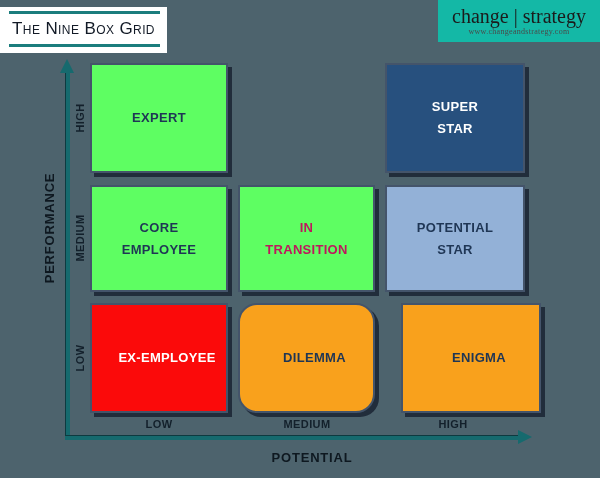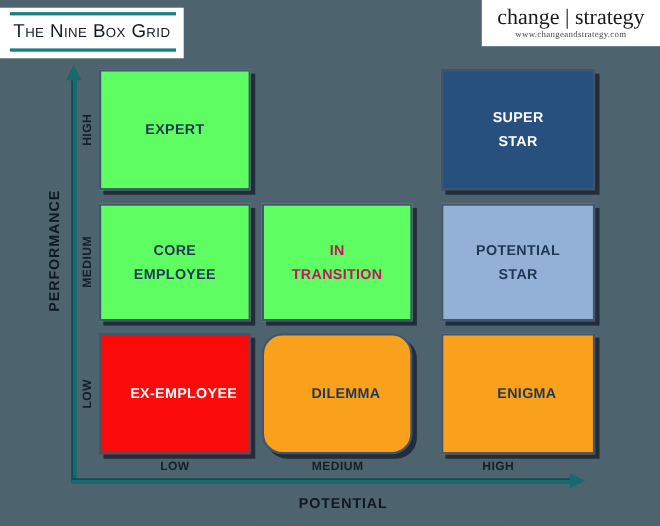--- a/index.html
+++ b/index.html
@@ -19,42 +19,42 @@
   .title-rule{height:3px;background:#1B7D7D;margin:0 7px 0 9px;}
   .title-text{
     font-size:17px;font-weight:normal;color:#121A26;
     font-variant:small-caps;letter-spacing:.4px;
     text-align:center;line-height:20px;white-space:nowrap;
   }
 
   
   .logo-block{
     position:absolute;left:438px;top:0;width:162px;height:42px;
-    background:#ffffff;box-sizing:border-box;text-align:center;
+    background:#14b8a6;box-sizing:border-box;text-align:center;
     padding-top:5px;
   }
   .logo-brand{
     font-family:"Liberation Serif",serif;font-size:20px;color:#1b1b1b;
     line-height:22px;white-space:nowrap;
   }
   .logo-url{
     font-family:"Liberation Serif",serif;font-size:8px;color:#4a4a4a;
     letter-spacing:.3px;line-height:10px;
   }
 
   
   .cell{
     position:absolute;box-sizing:border-box;
     border:2px solid #44546A;
     box-shadow:4px 4px 0 rgba(20,30,45,.78);
     display:flex;align-items:center;justify-content:center;
     text-align:center;font-weight:bold;font-size:13px;
     letter-spacing:.3px;line-height:22px;white-space:pre-line;
   }
-  .c0{left:90px;width:138px;} .c1{left:238px;width:137px;} .c2{left:401px;width:140px;}
+  .c0{left:90px;width:138px;} .c1{left:238px;width:137px;} .c2{left:385px;width:140px;}
   .r0{top:63px;height:110px;} .r1{top:185px;height:107px;} .r2{top:303px;height:110px;padding-left:16px;}
 
   
   .axis-shaft-y{position:absolute;left:65px;top:72px;width:4px;height:367px;background:#166A6E;border-left:1px solid #0E3A40;}
   .axis-shaft-x{position:absolute;left:65px;top:435px;width:455px;height:4px;background:#166A6E;border-top:1px solid #0E3A40;}
   .arrow-up{
     position:absolute;left:60px;top:59px;width:0;height:0;
     border-left:7px solid transparent;border-right:7px solid transparent;
     border-bottom:14px solid #166A6E;
   }
@@ -111,15 +111,15 @@
 
   <div class="cell r1 c0" style="background-color: rgb(94, 254, 98); color: rgb(31, 54, 85);">CORE
 EMPLOYEE</div>
   <div class="cell r1 c1" style="background-color: rgb(94, 254, 98); color: #be185d;">IN
 TRANSITION</div>
   <div class="cell r1 c2" style="background-color: rgb(147, 177, 215); color: rgb(31, 54, 85);">POTENTIAL
 STAR</div>
 
   <div class="cell r2 c0" style="background-color: rgb(251, 10, 10); color: rgb(255, 255, 255);">EX-EMPLOYEE</div>
   <div class="cell r2 c1" style="background-color: rgb(249, 161, 28); color: rgb(31, 54, 85); border-radius: 19px;">DILEMMA</div>
-  <div class="cell r2 c2" style="background-color: rgb(249, 161, 28); color: rgb(31, 54, 85);">ENIGMA</div>
+  <div class="cell r2 c2" style="background-color: rgb(249, 161, 28); color: rgb(31, 54, 85); margin-left: 16px;">ENIGMA</div>
 
 </div>
 
 </body></html>

